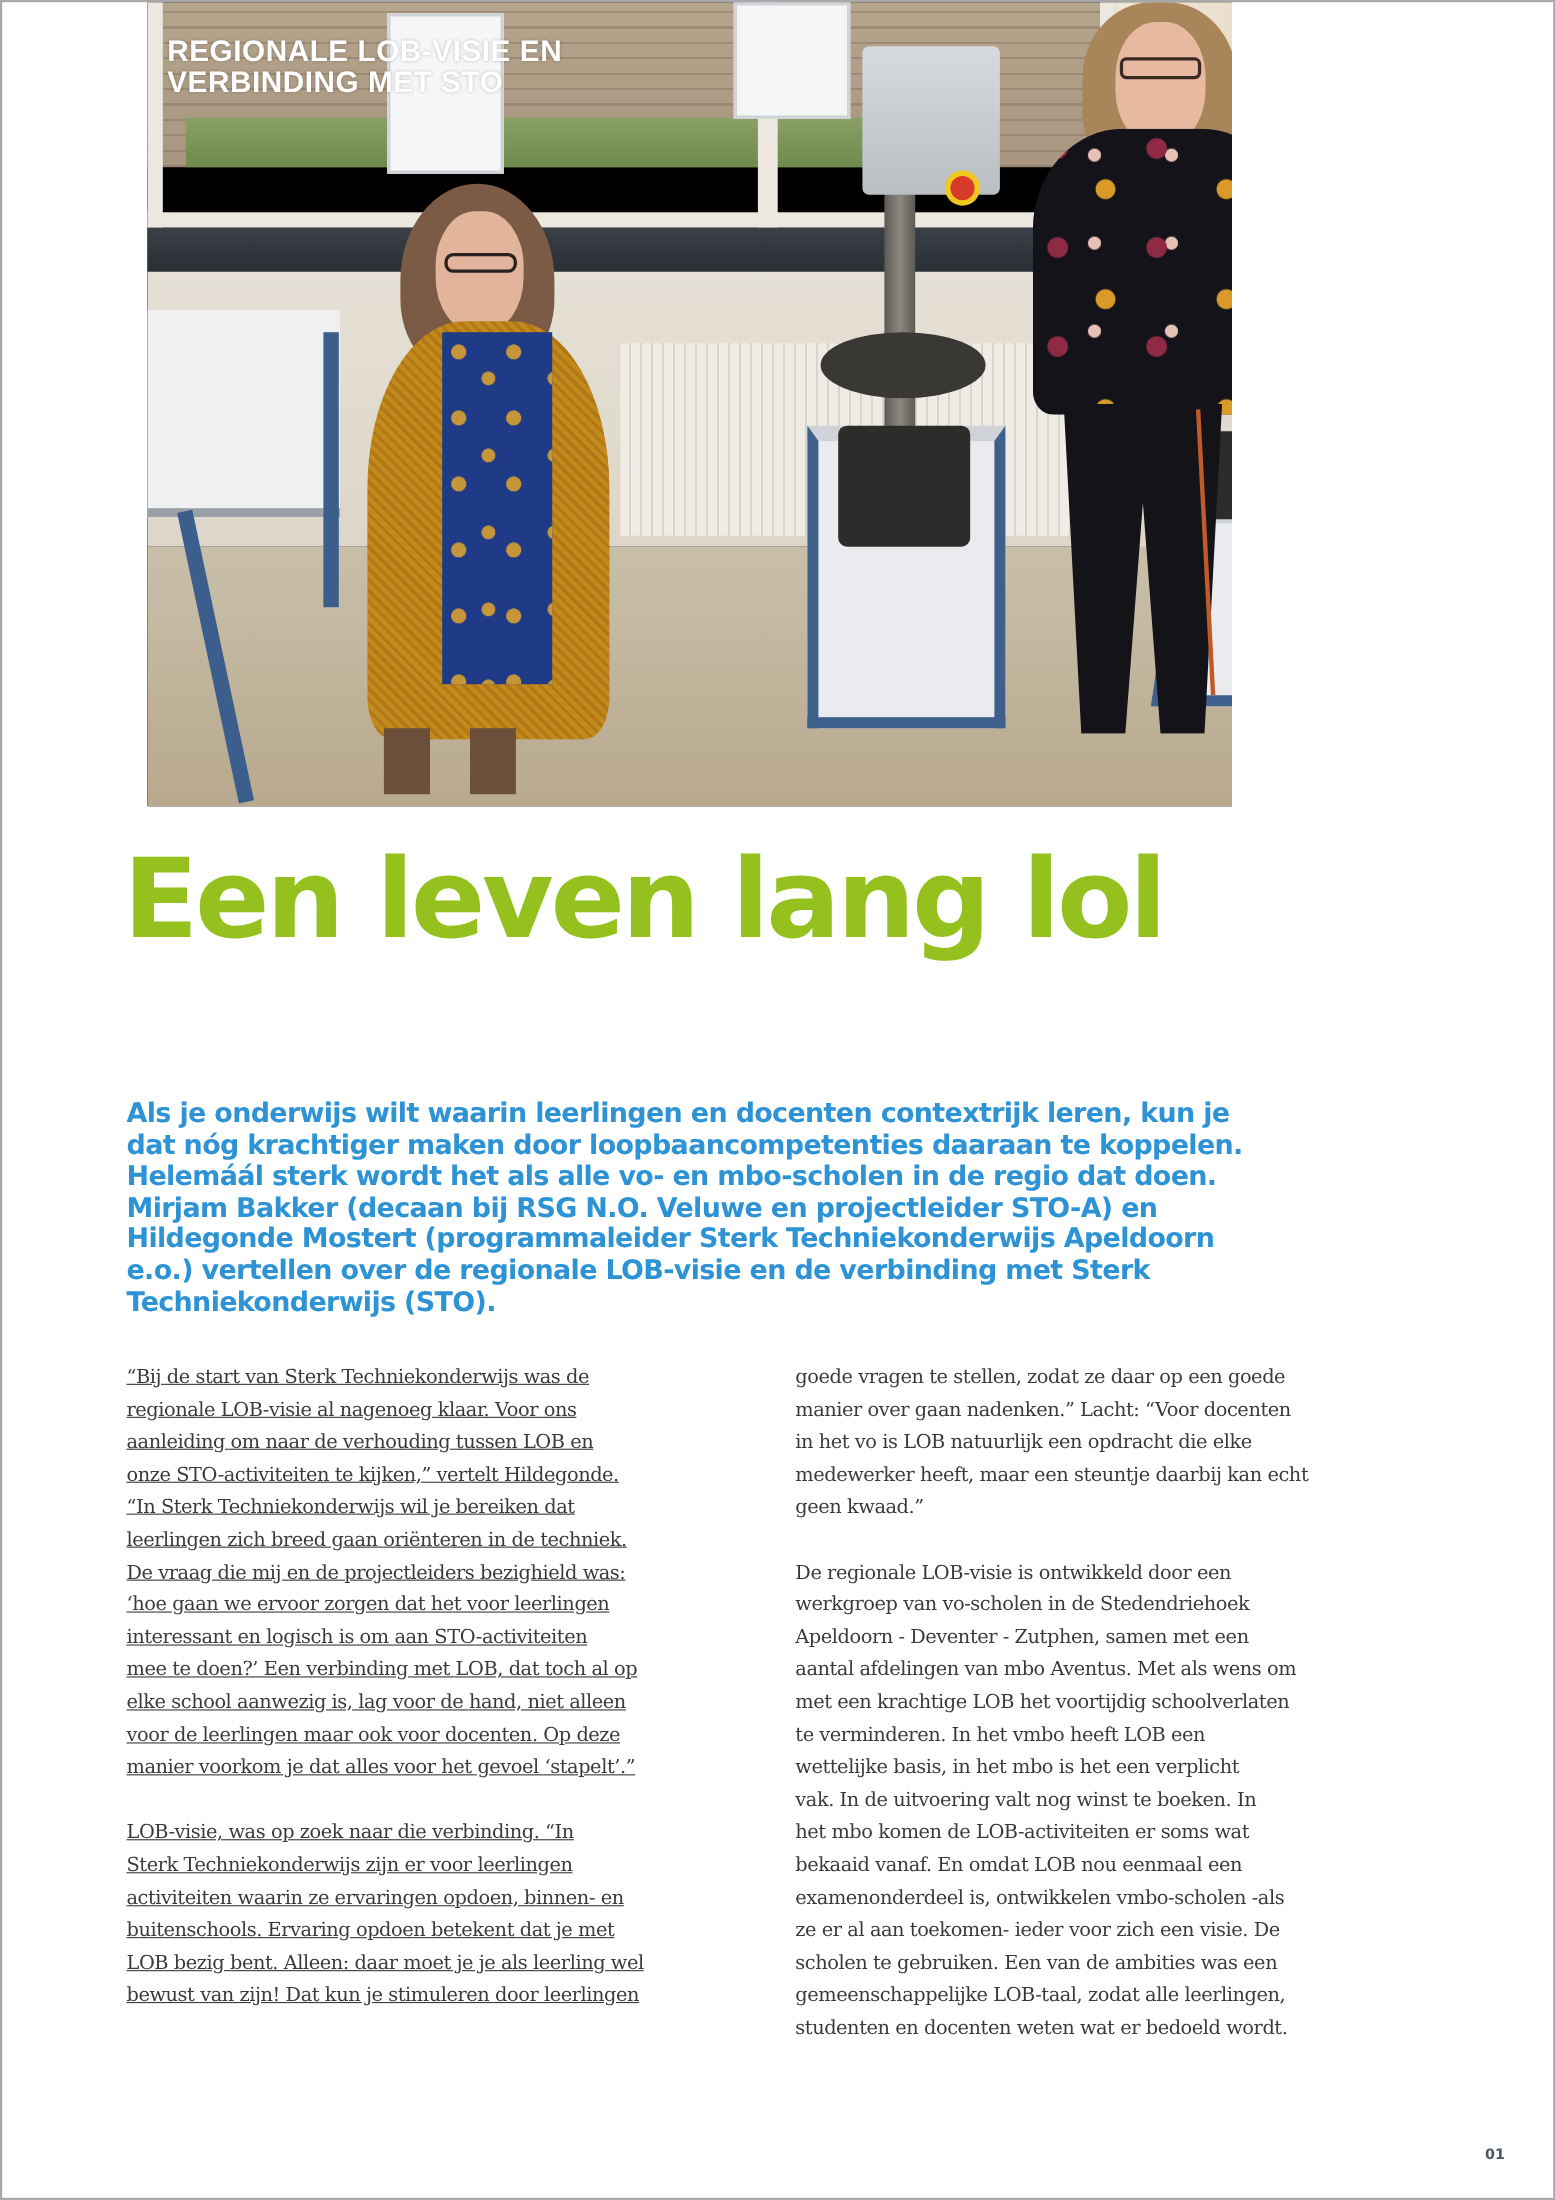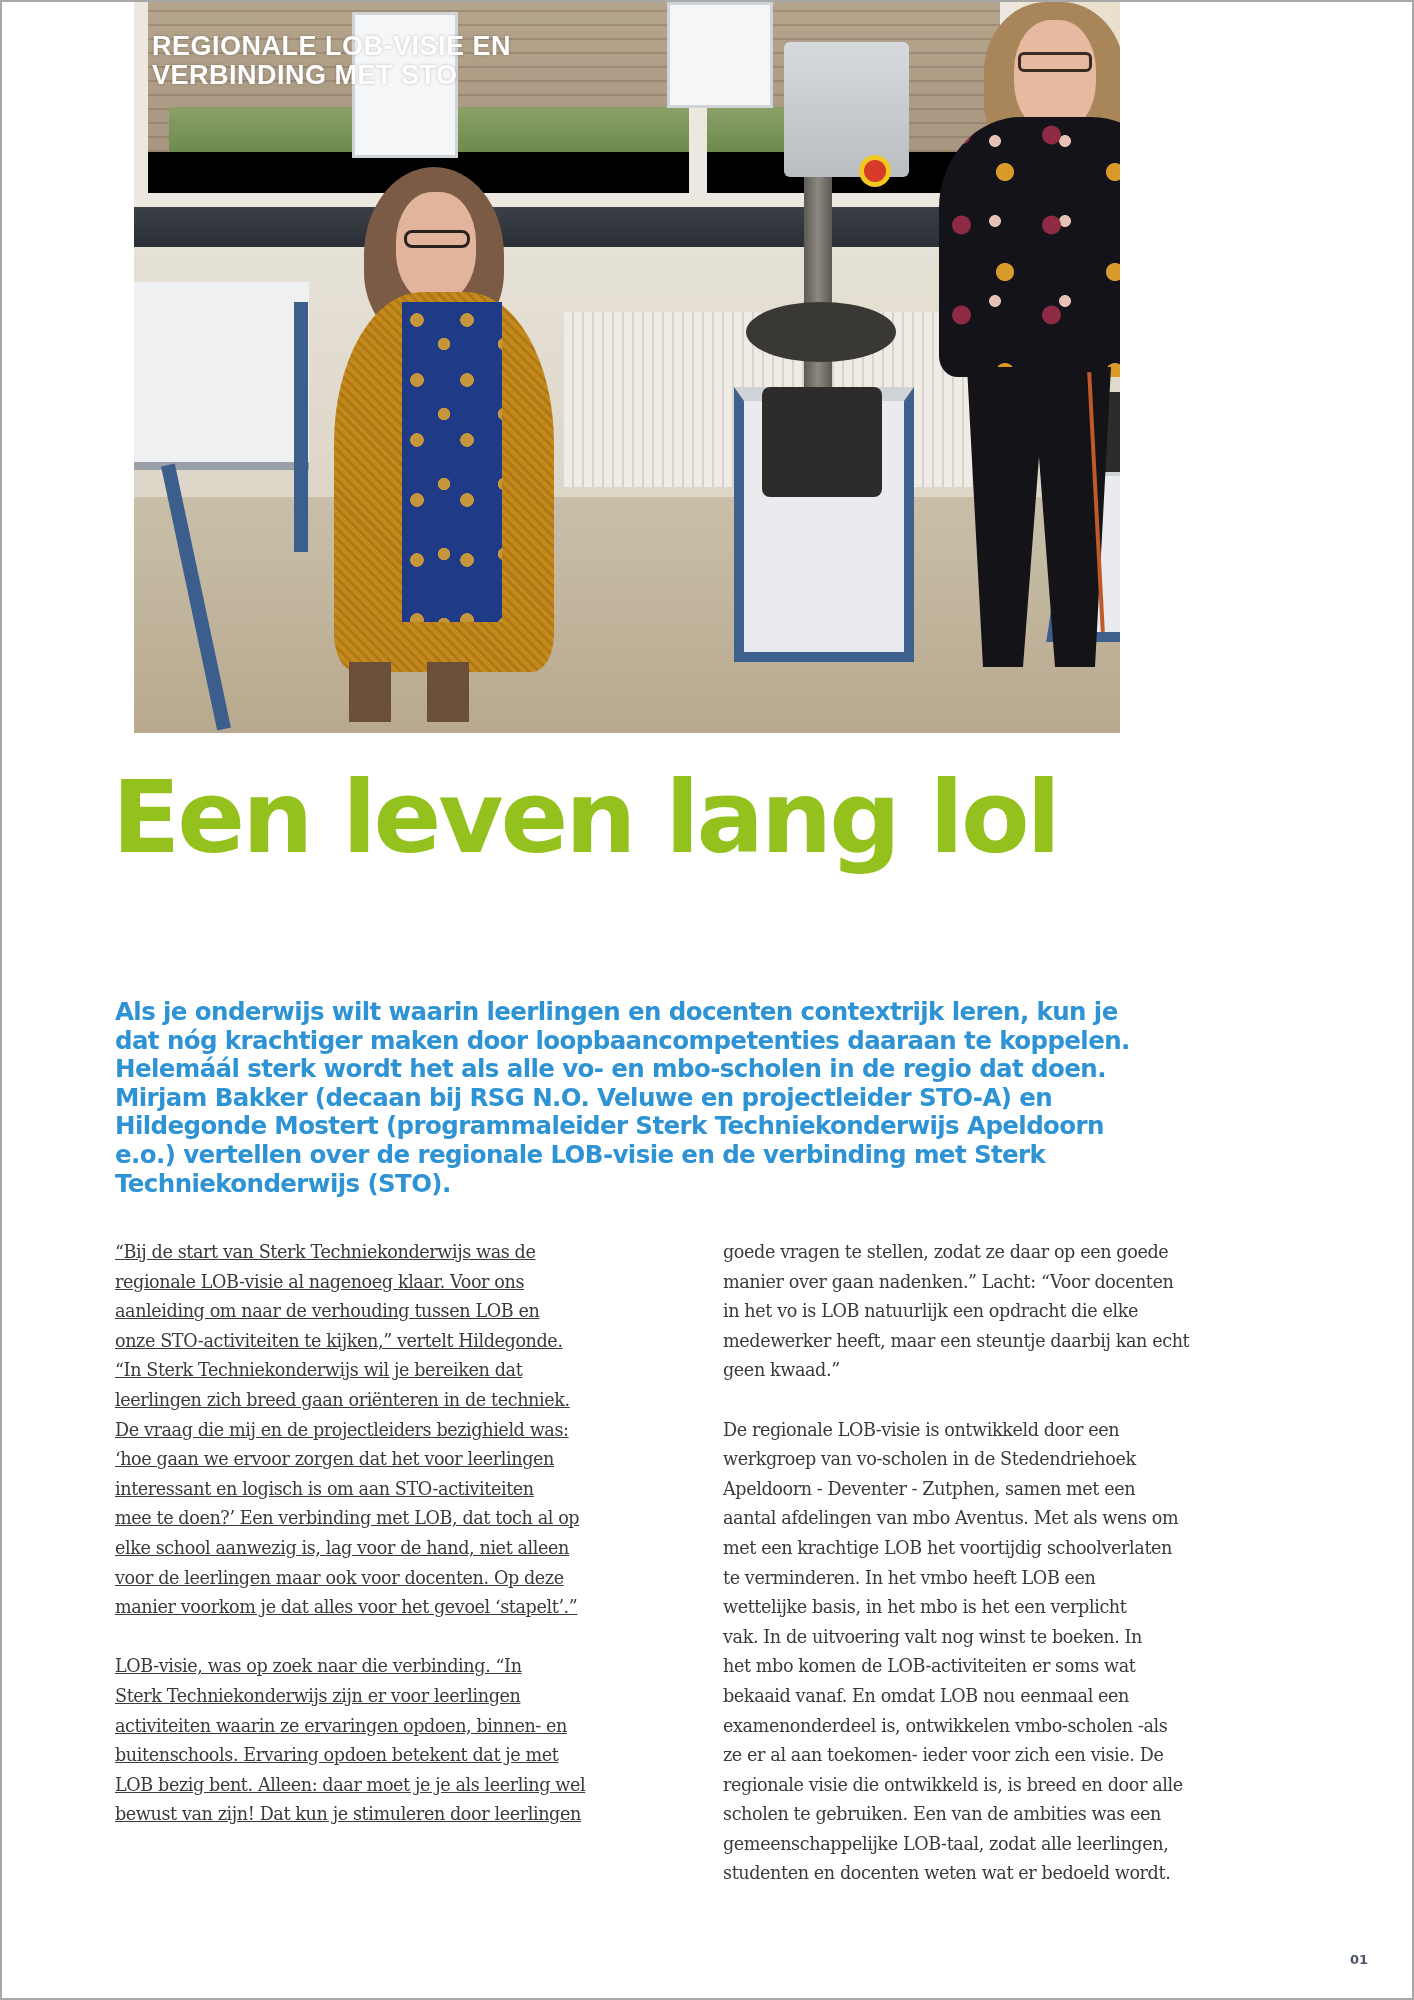--- a/index.html
+++ b/index.html
@@ -181,20 +181,19 @@
     <span class="line">Apeldoorn - Deventer - Zutphen, samen met een</span>
     <span class="line">aantal afdelingen van mbo Aventus. Met als wens om</span>
     <span class="line">met een krachtige LOB het voortijdig schoolverlaten</span>
     <span class="line">te verminderen. In het vmbo heeft LOB een</span>
     <span class="line">wettelijke basis, in het mbo is het een verplicht</span>
     <span class="line">vak. In de uitvoering valt nog winst te boeken. In</span>
     <span class="line">het mbo komen de LOB-activiteiten er soms wat</span>
     <span class="line">bekaaid vanaf. En omdat LOB nou eenmaal een</span>
     <span class="line">examenonderdeel is, ontwikkelen vmbo-scholen -als</span>
     <span class="line">ze er al aan toekomen- ieder voor zich een visie. De</span>
-    <span class="line">regionale visie die ontwikkeld is, is breed en door alle</span>
     <span class="line">scholen te gebruiken. Een van de ambities was een</span>
     <span class="line">gemeenschappelijke LOB-taal, zodat alle leerlingen,</span>
     <span class="line">studenten en docenten weten wat er bedoeld wordt.</span>
   </div>
 </div>
 
 <div class="page-number">01</div>
 
 </body></html>

